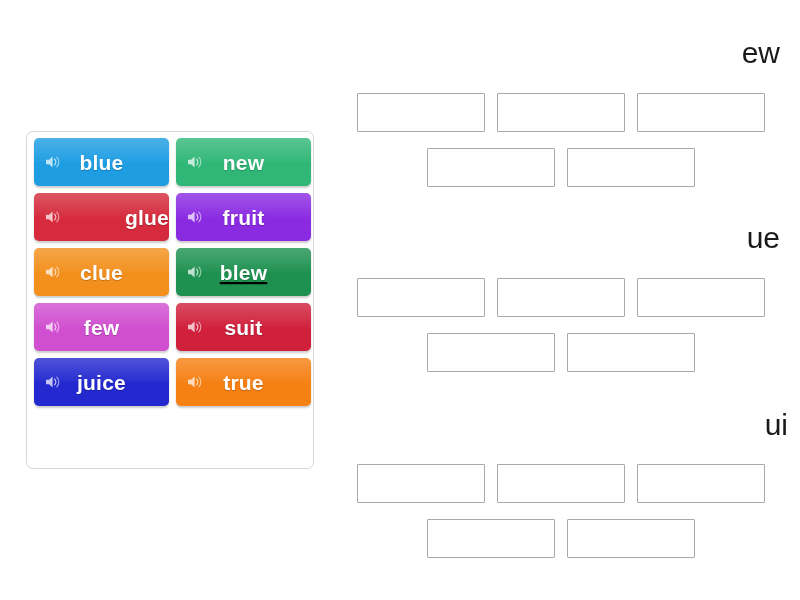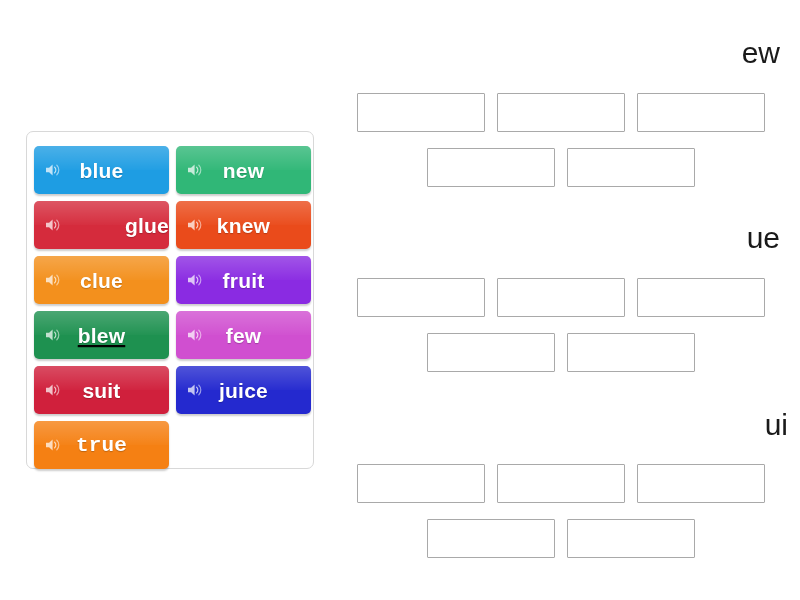--- a/index.html
+++ b/index.html
@@ -24,21 +24,21 @@
   
   .tile-tray {
     position: absolute;
     left: 26px;
     top: 131px;
     width: 288px;
     height: 338px;
     background: #ffffff;
     border: 1px solid #d8d8d8;
     border-radius: 7px;
-    padding: 14px 7px;
+    padding: 6px 7px;
   }
   .tile-grid {
     display: grid;
     grid-template-columns: 135px 135px;
     grid-auto-rows: 48px;
     column-gap: 7px;
     row-gap: 7px;
   }
 
   .tile {
@@ -147,50 +147,40 @@
         <div class="tile" style="background: rgb(213, 43, 60); justify-content: flex-end;">
           <span class="speaker-icon">
             <svg viewBox="0 0 17 15" width="17" height="15" aria-hidden="true">
               <path d="M1 5.2h3.1L7.6 2v11L4.1 9.8H1z" fill="#ffffff"></path>
               <path d="M9.6 4.6a4.2 4.2 0 0 1 0 5.8" stroke="#ffffff" stroke-width="1.3" fill="none" stroke-linecap="round"></path>
               <path d="M11.8 2.6a7 7 0 0 1 0 9.8" stroke="#ffffff" stroke-width="1.2" fill="none" stroke-linecap="round" opacity="0.75"></path>
             </svg>
           </span>
           <span class="tile-label">glue</span>
         </div>
-        <div class="tile" style="background: rgb(234, 75, 27);">
-          <span class="speaker-icon">
-            <svg viewBox="0 0 17 15" width="17" height="15" aria-hidden="true">
-              <path d="M1 5.2h3.1L7.6 2v11L4.1 9.8H1z" fill="#ffffff"></path>
-              <path d="M9.6 4.6a4.2 4.2 0 0 1 0 5.8" stroke="#ffffff" stroke-width="1.3" fill="none" stroke-linecap="round"></path>
-              <path d="M11.8 2.6a7 7 0 0 1 0 9.8" stroke="#ffffff" stroke-width="1.2" fill="none" stroke-linecap="round" opacity="0.75"></path>
-            </svg>
-          </span>
-          <span class="tile-label">knew</span>
+        <div class="tile" style="background: rgb(138, 43, 226);">
+          <span class="speaker-icon">
+            <svg viewBox="0 0 17 15" width="17" height="15" aria-hidden="true">
+              <path d="M1 5.2h3.1L7.6 2v11L4.1 9.8H1z" fill="#ffffff"></path>
+              <path d="M9.6 4.6a4.2 4.2 0 0 1 0 5.8" stroke="#ffffff" stroke-width="1.3" fill="none" stroke-linecap="round"></path>
+              <path d="M11.8 2.6a7 7 0 0 1 0 9.8" stroke="#ffffff" stroke-width="1.2" fill="none" stroke-linecap="round" opacity="0.75"></path>
+            </svg>
+          </span>
+          <span class="tile-label">fruit</span>
         </div>
         <div class="tile" style="background: rgb(243, 144, 29);">
           <span class="speaker-icon">
             <svg viewBox="0 0 17 15" width="17" height="15" aria-hidden="true">
               <path d="M1 5.2h3.1L7.6 2v11L4.1 9.8H1z" fill="#ffffff"></path>
               <path d="M9.6 4.6a4.2 4.2 0 0 1 0 5.8" stroke="#ffffff" stroke-width="1.3" fill="none" stroke-linecap="round"></path>
               <path d="M11.8 2.6a7 7 0 0 1 0 9.8" stroke="#ffffff" stroke-width="1.2" fill="none" stroke-linecap="round" opacity="0.75"></path>
             </svg>
           </span>
           <span class="tile-label">clue</span>
         </div>
-        <div class="tile" style="background: rgb(138, 43, 226);">
-          <span class="speaker-icon">
-            <svg viewBox="0 0 17 15" width="17" height="15" aria-hidden="true">
-              <path d="M1 5.2h3.1L7.6 2v11L4.1 9.8H1z" fill="#ffffff"></path>
-              <path d="M9.6 4.6a4.2 4.2 0 0 1 0 5.8" stroke="#ffffff" stroke-width="1.3" fill="none" stroke-linecap="round"></path>
-              <path d="M11.8 2.6a7 7 0 0 1 0 9.8" stroke="#ffffff" stroke-width="1.2" fill="none" stroke-linecap="round" opacity="0.75"></path>
-            </svg>
-          </span>
-          <span class="tile-label">fruit</span>
-        </div>
         <div class="tile" style="background: rgb(30, 145, 80); text-decoration: underline;">
           <span class="speaker-icon">
             <svg viewBox="0 0 17 15" width="17" height="15" aria-hidden="true">
               <path d="M1 5.2h3.1L7.6 2v11L4.1 9.8H1z" fill="#ffffff"></path>
               <path d="M9.6 4.6a4.2 4.2 0 0 1 0 5.8" stroke="#ffffff" stroke-width="1.3" fill="none" stroke-linecap="round"></path>
               <path d="M11.8 2.6a7 7 0 0 1 0 9.8" stroke="#ffffff" stroke-width="1.2" fill="none" stroke-linecap="round" opacity="0.75"></path>
             </svg>
           </span>
           <span class="tile-label">blew</span>
         </div>
@@ -217,21 +207,21 @@
         <div class="tile" style="background: rgb(36, 41, 207);">
           <span class="speaker-icon">
             <svg viewBox="0 0 17 15" width="17" height="15" aria-hidden="true">
               <path d="M1 5.2h3.1L7.6 2v11L4.1 9.8H1z" fill="#ffffff"></path>
               <path d="M9.6 4.6a4.2 4.2 0 0 1 0 5.8" stroke="#ffffff" stroke-width="1.3" fill="none" stroke-linecap="round"></path>
               <path d="M11.8 2.6a7 7 0 0 1 0 9.8" stroke="#ffffff" stroke-width="1.2" fill="none" stroke-linecap="round" opacity="0.75"></path>
             </svg>
           </span>
           <span class="tile-label">juice</span>
         </div>
-        <div class="tile" style="background: rgb(245, 128, 19); font-family: Liberation Mono, monospace;">
+        <div class="tile" style="background: rgb(245, 128, 19);">
           <span class="speaker-icon">
             <svg viewBox="0 0 17 15" width="17" height="15" aria-hidden="true">
               <path d="M1 5.2h3.1L7.6 2v11L4.1 9.8H1z" fill="#ffffff"></path>
               <path d="M9.6 4.6a4.2 4.2 0 0 1 0 5.8" stroke="#ffffff" stroke-width="1.3" fill="none" stroke-linecap="round"></path>
               <path d="M11.8 2.6a7 7 0 0 1 0 9.8" stroke="#ffffff" stroke-width="1.2" fill="none" stroke-linecap="round" opacity="0.75"></path>
             </svg>
           </span>
           <span class="tile-label">true</span>
         </div>
       </div>

